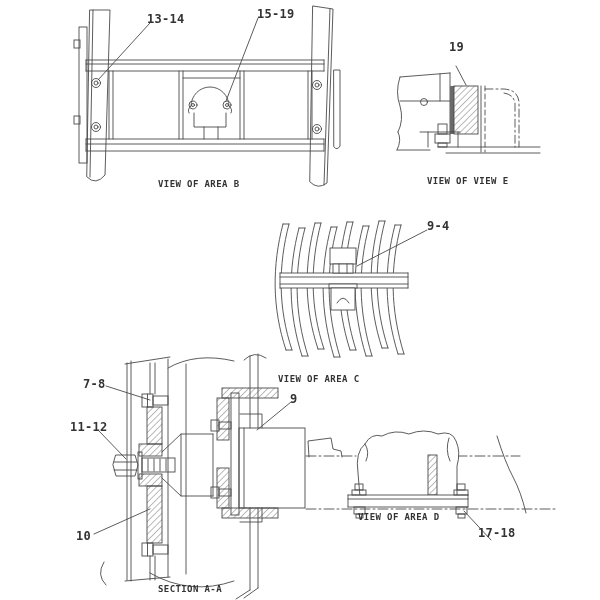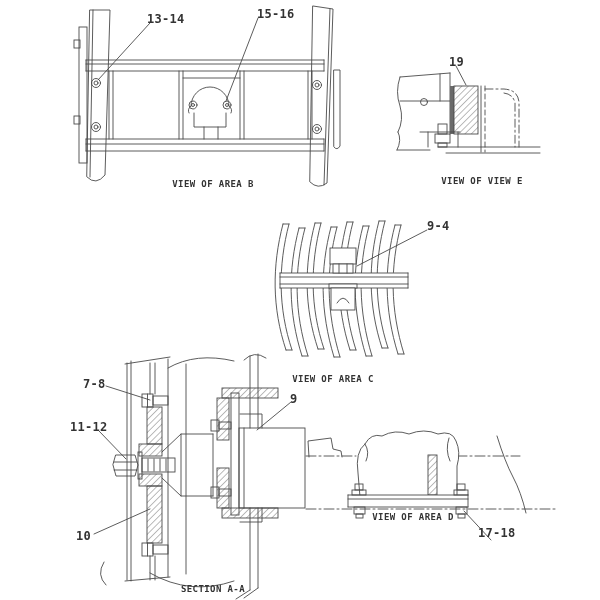--- a/index.html
+++ b/index.html
@@ -1,20 +1,20 @@
 <!DOCTYPE html>
 <html><head>
 <meta charset="utf-8">
 <style>
   html,body{margin:0;padding:0;background:#ffffff;}
   .canvas{position:relative;width:600px;height:600px;background:#ffffff;overflow:hidden;
           font-family:"DejaVu Sans Mono",monospace;}
   .art{position:absolute;left:0;top:0;}
   .caption{position:absolute;font-size:9px;font-weight:700;letter-spacing:.4px;color:#333;
-           text-align:center;white-space:nowrap;}
+           text-align:left;white-space:nowrap;}
   .callout{position:absolute;font-size:12px;font-weight:700;letter-spacing:.3px;color:#333;
            white-space:nowrap;}
 </style>
 </head>
 <body>
 
 <div class="canvas">
 
 <svg class="art" width="600" height="600" viewBox="0 0 600 600" stroke="#4a4a4a" fill="none" stroke-width="0.9" stroke-linecap="round">
   <defs>
@@ -273,22 +273,22 @@
   </g>
 </svg>
 
 <div class="caption" style="left:158px;top:179px;width:110px">VIEW OF AREA B</div>
 <div class="caption" style="left:427px;top:176px;width:110px">VIEW OF VIEW E</div>
 <div class="caption" style="left:278px;top:374px;width:110px">VIEW OF AREA C</div>
 <div class="caption" style="left:158px;top:584px;width:110px">SECTION A-A</div>
 <div class="caption" style="left:358px;top:512px;width:110px">VIEW OF AREA D</div>
 
 <div class="callout" style="left:147px;top:12px">13-14</div>
-<div class="callout" style="left:257px;top:7px">15-16</div>
-<div class="callout" style="left:449px;top:55px">19</div>
+<div class="callout" style="left:257px;top:7px">15-19</div>
+<div class="callout" style="left:449px;top:40px">19</div>
 <div class="callout" style="left:427px;top:219px">9-4</div>
 <div class="callout" style="left:83px;top:377px">7-8</div>
 <div class="callout" style="left:70px;top:420px">11-12</div>
 <div class="callout" style="left:76px;top:529px">10</div>
 <div class="callout" style="left:290px;top:392px">9</div>
 <div class="callout" style="left:478px;top:526px">17-18</div>
 
 </div>
 
 </body></html>

